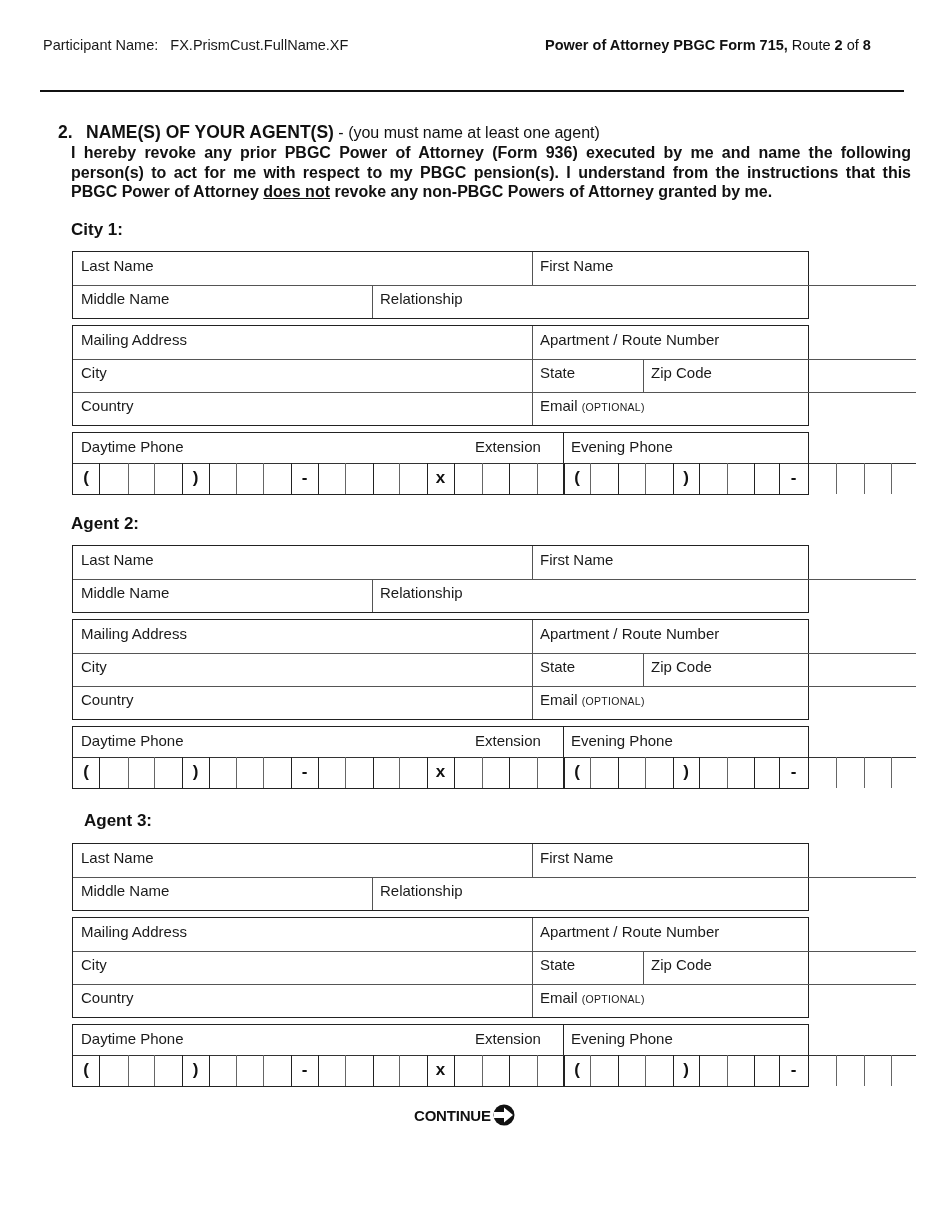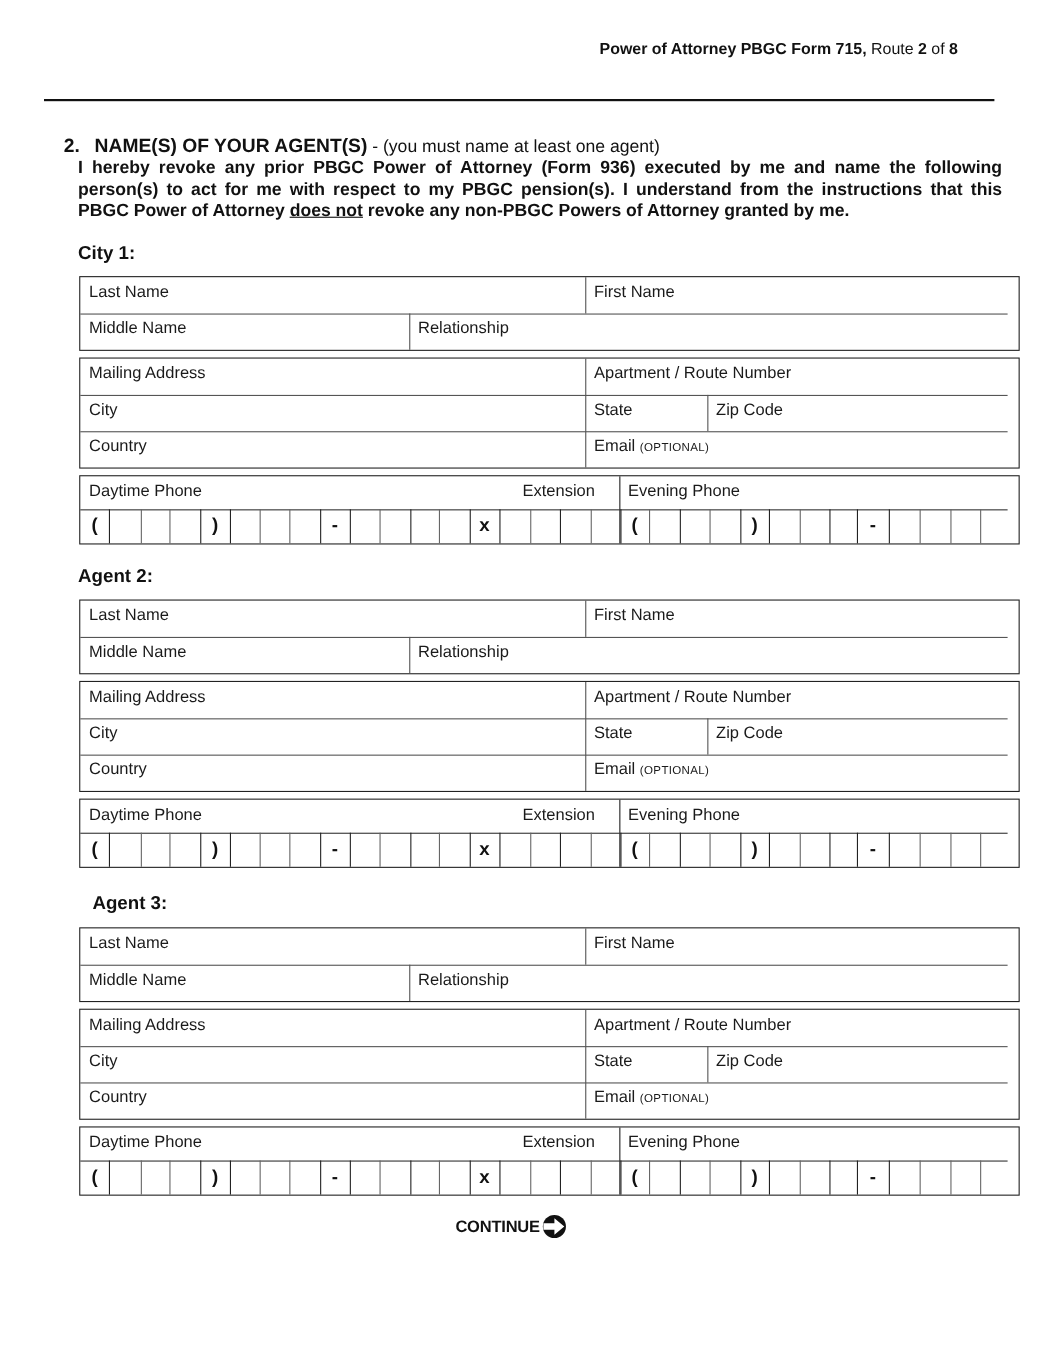--- a/index.html
+++ b/index.html
@@ -14,39 +14,40 @@
 
   .sec-title { left: 58px; top: 122px; font-size: 17.5px; line-height: 20px; white-space: nowrap; }
   .sec-title .num { font-weight: bold; display: inline-block; width: 28px; }
   .sec-title .title { font-weight: bold; }
   .sec-title .note { font-weight: normal; font-size: 16px; }
   .sec-body { left: 71px; top: 143px; width: 840px; font-size: 16px; line-height: 19.5px; font-weight: bold; text-align: justify; text-align-last: left; }
   .sec-body u { text-decoration: underline; }
 
   .agent-label { left: 71px; font-size: 17px; font-weight: bold; }
 
-  .box { position: absolute; left: 72px; width: 855px; border: 1.5px solid #222; }
+  .box { position: absolute; left: 72px; width: 737px; border: 1.5px solid #222; }
   .cell { position: absolute; border-color: #666; border-style: solid; border-width: 0; }
   .lbl { position: absolute; font-size: 15px; color: #1a1a1a; white-space: nowrap; }
   .lbl small { font-size: 10.5px; letter-spacing: 0.3px; }
   .hline { position: absolute; height: 0; border-top: 1px solid #555; }
   .vline { position: absolute; width: 0; border-left: 1px solid #555; }
   .vline.dark { border-left: 1.5px solid #222; }
 
   .ph-sym { position: absolute; font-size: 17px; font-weight: bold; text-align: center; width: 26px; }
   .ph-digit { position: absolute; height: 31px; border-left: 1px solid #666; }
   .ph-digit.dark { border-left: 1.5px solid #222; }
 
   .continue { left: 414px; top: 1104px; display: flex; align-items: center; font-size: 15px; font-weight: bold; letter-spacing: -0.2px; }
   .continue svg { margin-left: 1px; }
 </style>
 </head>
 <body>
 
 <div class="abs hdr-left">
+  <div class="row"><span>Participant Name:</span>   <span>FX.PrismCust.FullName.XF</span></div>
 </div>
 <div class="abs hdr-right">
   <b>Power of Attorney PBGC Form 715,</b>
   <span>Route</span>
   <b>2</b>
   <span>of</span>
   <b>8</b>
 </div>
 <div class="abs rule"></div>
 

